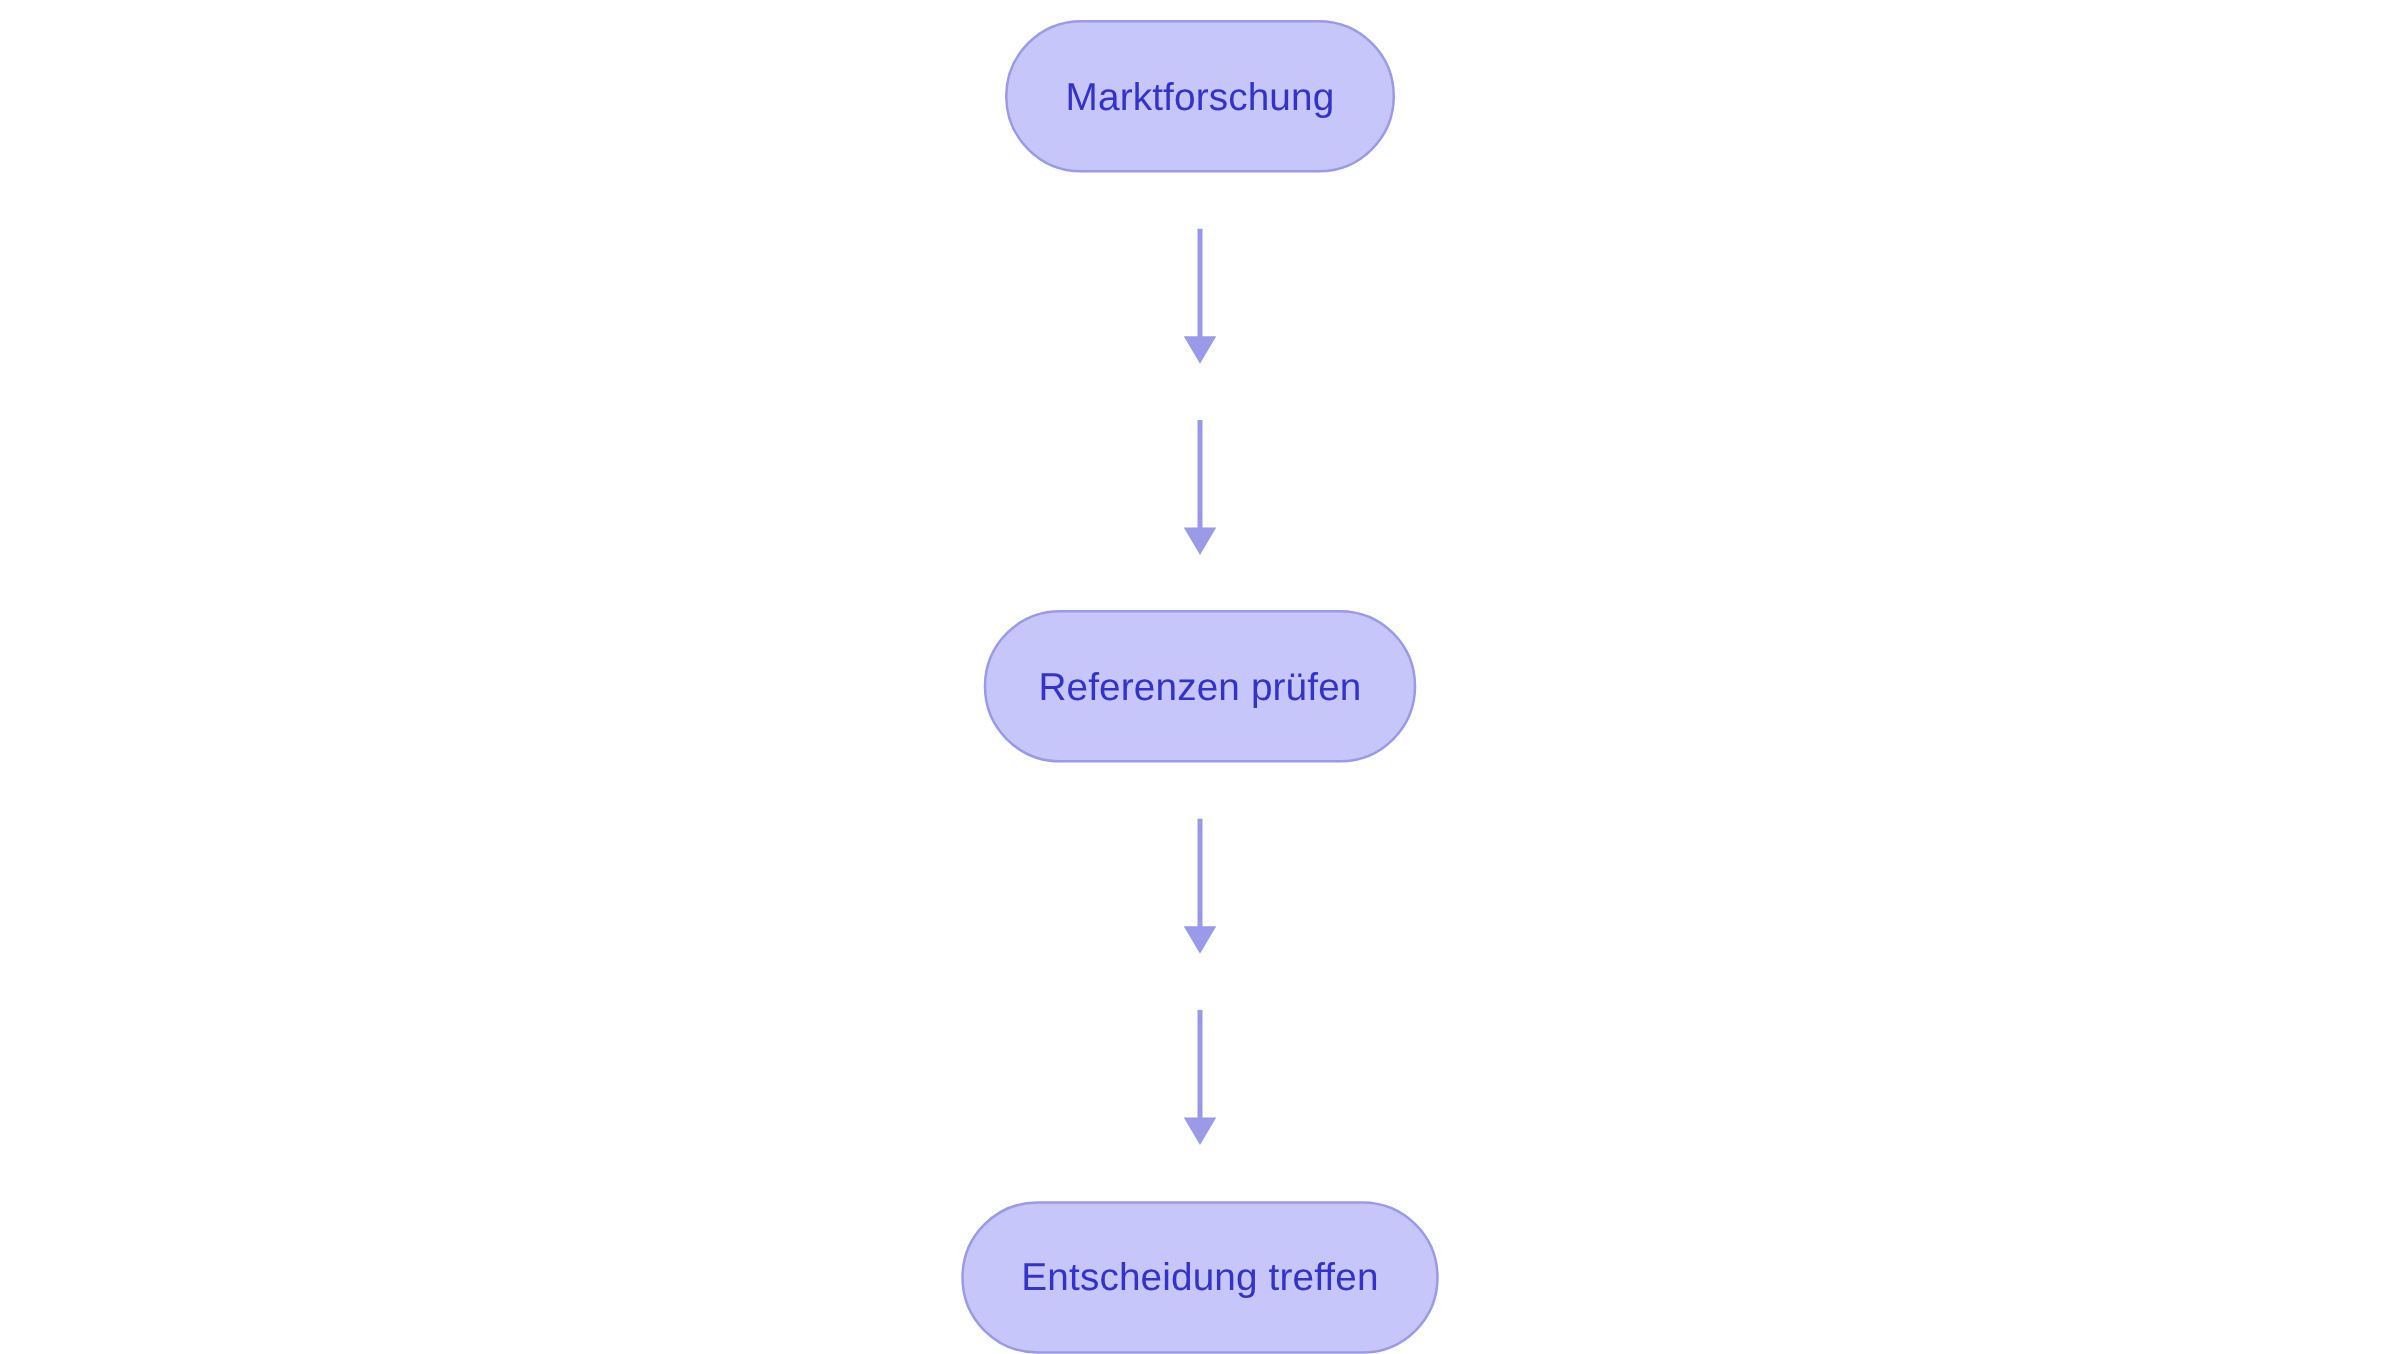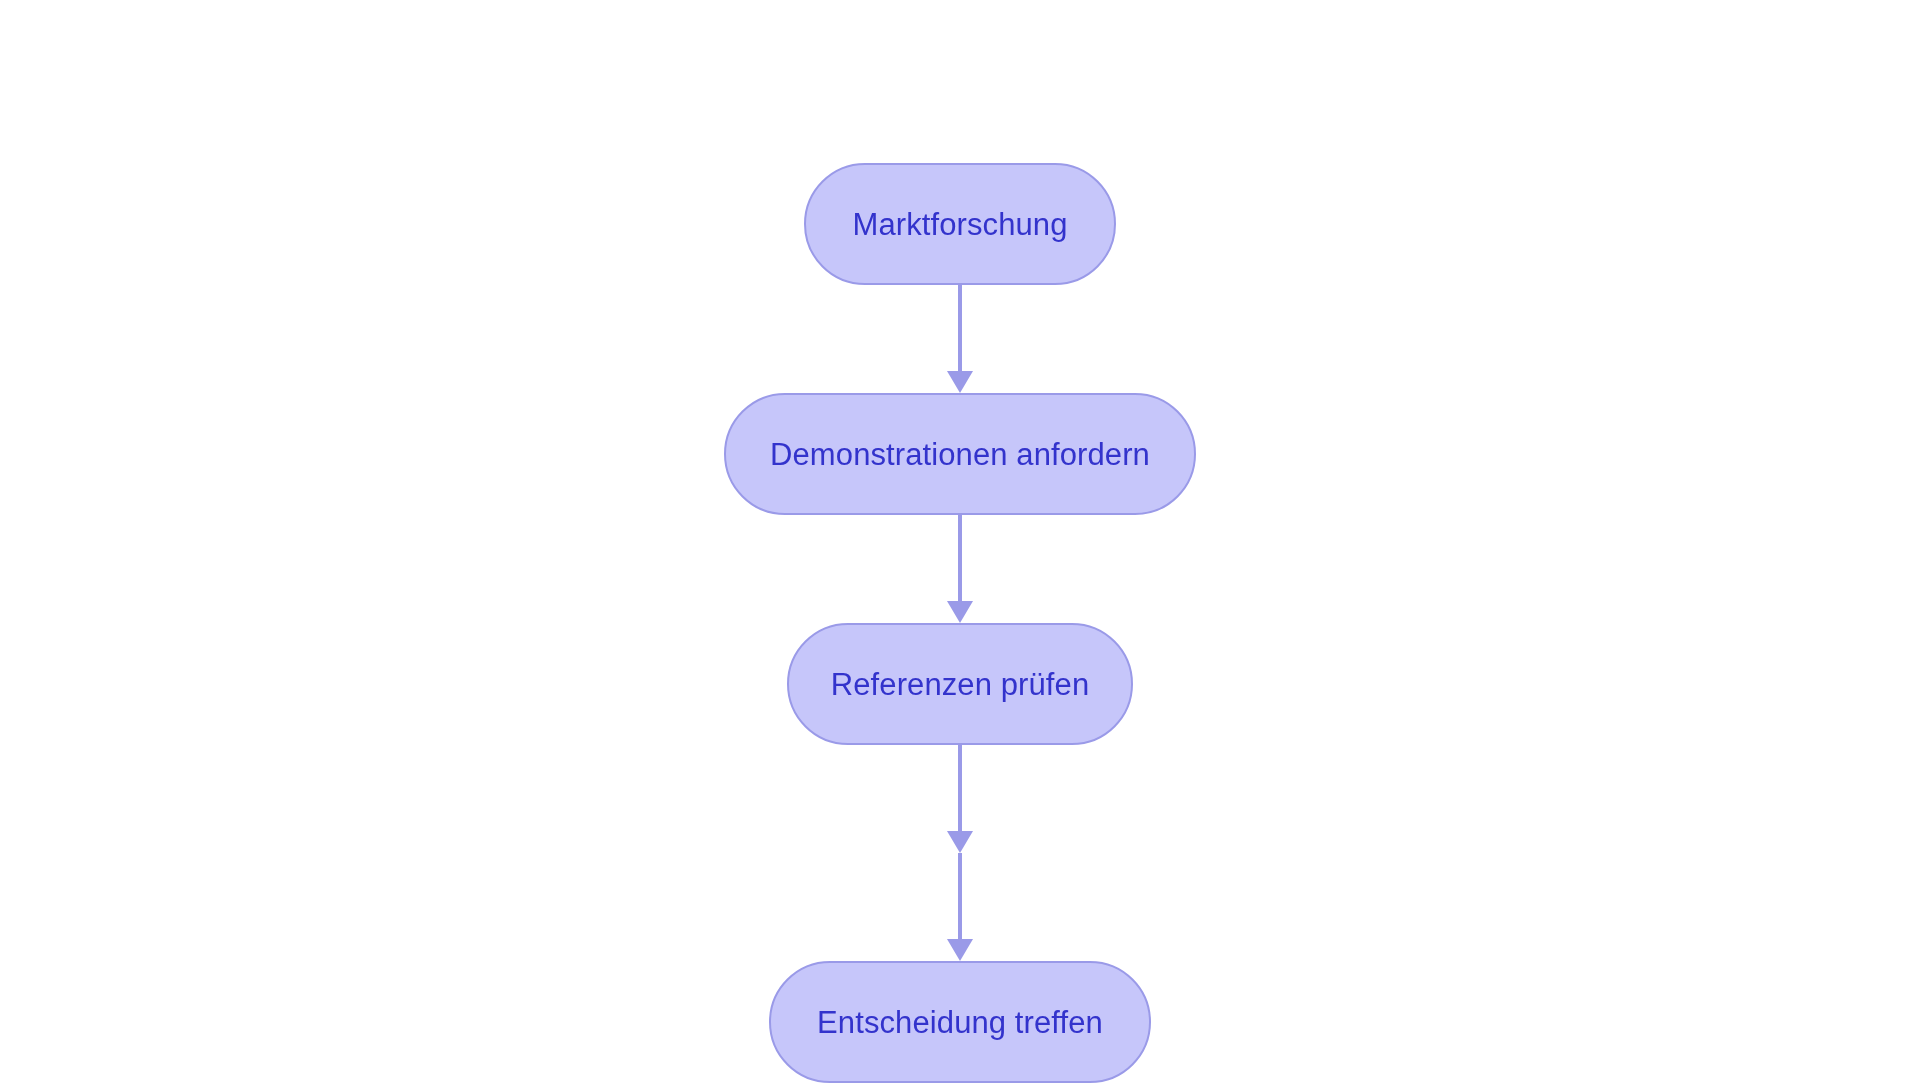--- a/index.html
+++ b/index.html
@@ -24,21 +24,21 @@
 
   .flow-column {
     position: absolute;
     left: 0;
     top: 0;
     width: 1920px;
     height: 1083px;
     display: flex;
     flex-direction: column;
     align-items: center;
-    justify-content: flex-end;
+    justify-content: space-between;
     padding-top: 16px;
     box-sizing: border-box;
   }
 
   .flow-node {
     box-sizing: border-box;
     height: 122px;
     display: flex;
     align-items: center;
     justify-content: center;
@@ -102,23 +102,20 @@
 
     <div class="flow-node node-w1">
       <span class="node-label">Marktforschung</span>
     </div>
 
     <div class="flow-edge">
       <span class="edge-line"></span>
       <span class="edge-arrowhead"></span>
     </div>
 
-    <div class="flow-node node-w2">
-      <span class="node-label">Demonstrationen anfordern</span>
-    </div>
 
     <div class="flow-edge">
       <span class="edge-line"></span>
       <span class="edge-arrowhead"></span>
     </div>
 
     <div class="flow-node node-w3">
       <span class="node-label">Referenzen prüfen</span>
     </div>
 

